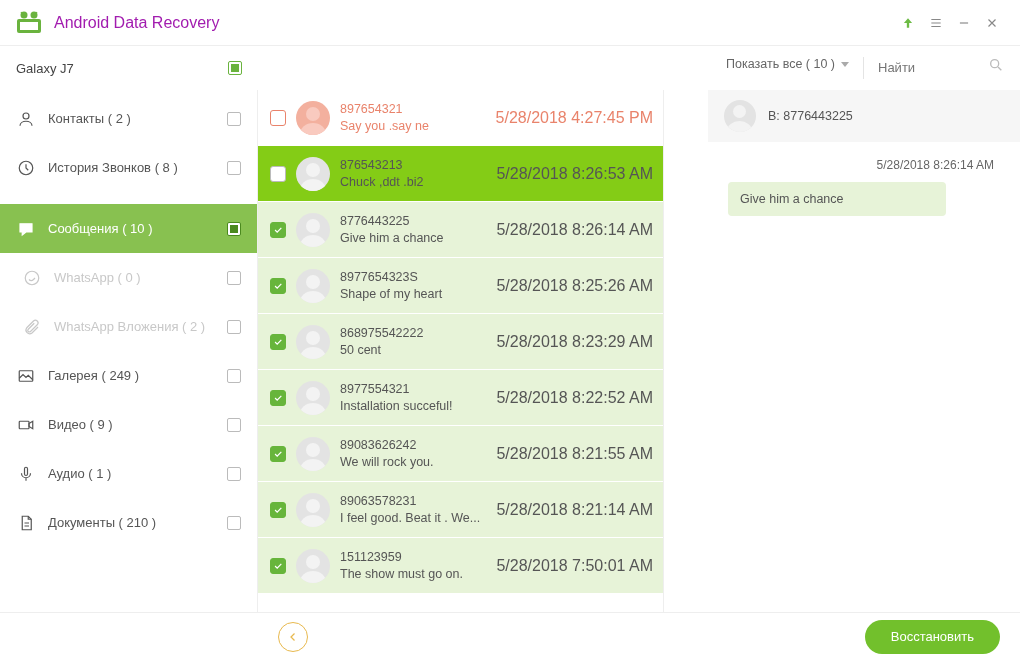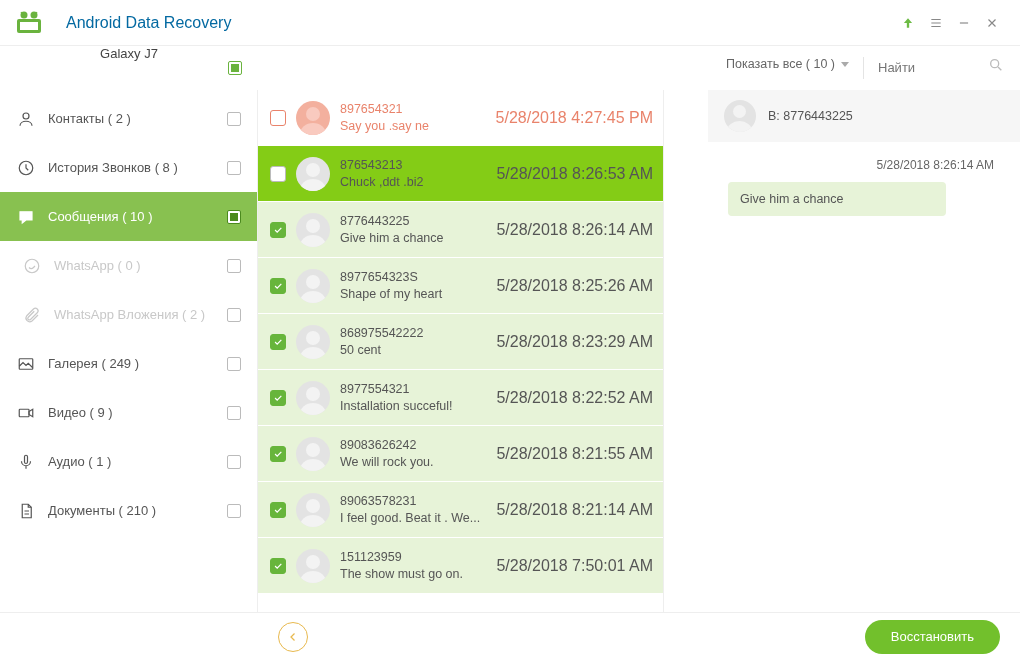--- a/index.html
+++ b/index.html
@@ -2,44 +2,44 @@
 <html><head>
 <meta charset="utf-8">
 <style>
   * { box-sizing: border-box; margin: 0; padding: 0; font-family: -apple-system, "Segoe UI", Arial, sans-serif; }
   body { width: 1020px; height: 660px; background: #fff; overflow: hidden; color: #555; }
 
   
   .titlebar { height: 46px; display: flex; align-items: center; padding: 0 14px; border-bottom: 1px solid #eee; }
   .titlebar .logo { width: 30px; height: 28px; margin-right: 10px; position: relative; }
   .titlebar .logo svg { position: absolute; inset: 0; }
-  .titlebar .appname { font-size: 16px; color: #0369a1; margin-left: 12px; }
+  .titlebar .appname { font-size: 16px; color: #a21caf; }
   .titlebar .spacer { flex: 1; }
   .tb-icon { width: 28px; height: 28px; display: flex; align-items: center; justify-content: center; color: #888; font-size: 16px; cursor: pointer; }
   .tb-icon.green { color: #6dbb45; }
   .tb-icon svg { width: 14px; height: 14px; stroke: currentColor; fill: none; stroke-width: 2; }
 
   
   .toolbar { height: 44px; display: flex; align-items: center; }
-  .toolbar .device { width: 258px; height: 100%; padding: 0 16px; display: flex; align-items: center; font-size: 13px; color: #444; flex-direction: column; }
+  .toolbar .device { width: 258px; height: 100%; padding: 0 16px; display: flex; align-items: center; font-size: 13px; color: #444; }
   .toolbar .device .cb { margin-left: auto; }
   .toolbar .right { flex: 1; display: flex; align-items: flex-start; justify-content: flex-end; gap: 14px; padding-right: 16px; }
   .dropdown { font-size: 12.5px; color: #666; display: flex; align-items: center; gap: 6px; cursor: pointer; }
   .dropdown .chev { width: 0; height: 0; border-left: 4px solid transparent; border-right: 4px solid transparent; border-top: 5px solid #aaa; }
   .sep { width: 1px; height: 22px; background: #e4e4e4; }
   .searchbox { display: flex; align-items: center; gap: 50px; }
   .searchbox input { border: none; outline: none; font-size: 13px; color: #888; width: 60px; }
   .searchbox .mag svg { width: 16px; height: 16px; stroke: #bbb; fill: none; stroke-width: 2; }
 
   
   .main { display: flex; height: 522px; }
   .sidebar { width: 258px; border-right: 1px solid #eee; padding-top: 4px; }
   .sb-item { height: 49px; display: flex; align-items: center; padding: 0 16px; gap: 12px; font-size: 13px; color: #555; cursor: pointer; position: relative; }
   .sb-item.disabled { color: #c8c8c8; margin-left: 6px; }
-  .sb-item.active { background: #88c150; color: #fff; }
+  .sb-item.active { background: #88c150; color: #fff; margin-top: 12px; }
   .sb-item .icon { width: 20px; height: 20px; display: flex; align-items: center; justify-content: center; }
   .sb-item .icon svg { width: 18px; height: 18px; stroke: currentColor; fill: none; stroke-width: 1.6; }
   .sb-item.active .icon svg.bubble { fill: #fff; stroke: #fff; }
   .sb-item .cb { margin-left: auto; }
   .cb { width: 14px; height: 14px; border: 1.5px solid #bbb; border-radius: 2px; position: relative; background: #fff; }
   .cb.checked { border-color: #6ab33e; }
   .cb.checked::after { content: ""; position: absolute; inset: 2px; background: #6ab33e; }
   .sb-item.active .cb { border-color: #4b8a1e; background: #fff; }
   .sb-item.active .cb.checked::after { background: #4b8a1e; }
 

